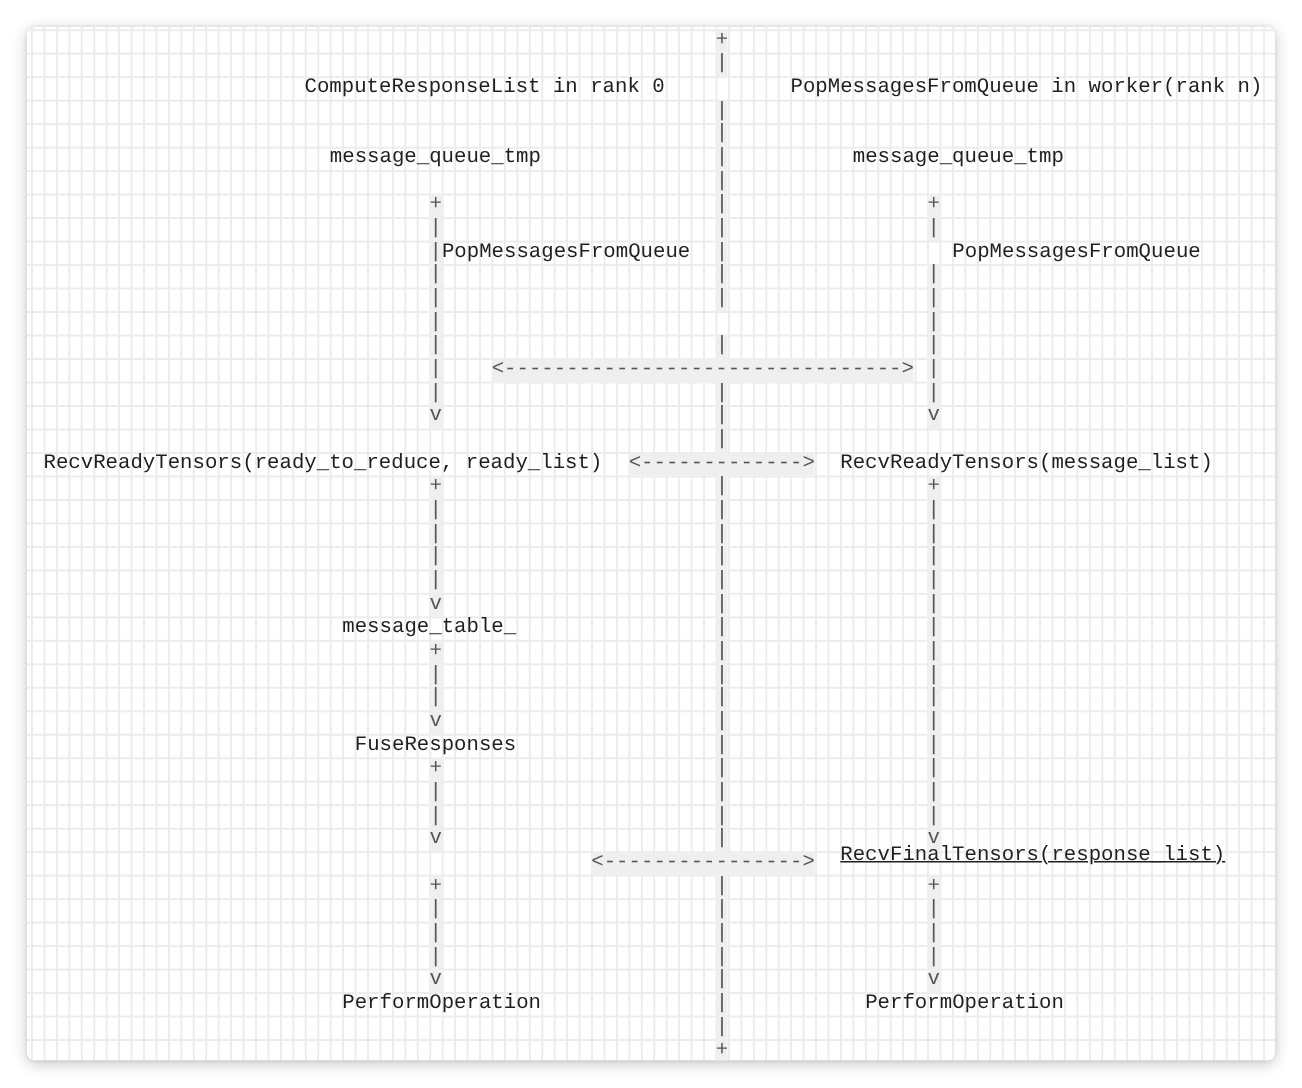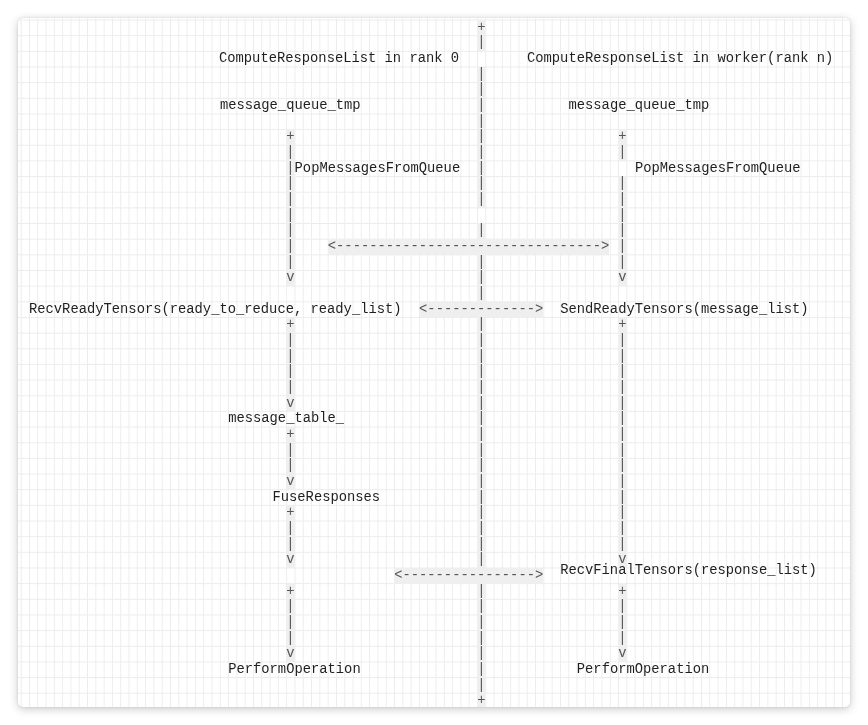--- a/index.html
+++ b/index.html
@@ -23,46 +23,46 @@
   }
   .seg.hl { background: #efefef; color: #555555; }
   .seg.label { color: #1f1f1f; }
 </style>
 </head>
 <body>
 
 <div class="card">
   <div class="diagram" id="diagram">
       <span class="seg hl" style="left: 448.2px; top: 0px;">+</span>
-      <span class="seg label" style="left: 156px; top: 31.34px; padding-left: 34px;">ComputeResponseList in rank 0</span>
-      <span class="seg label" style="left: 498px; top: 31.34px;">ComputeResponseList in worker(rank n)</span>
+      <span class="seg label" style="left: 174px; top: 31.34px;">ComputeResponseList in rank 0</span>
+      <span class="seg label" style="left: 498px; top: 31.34px;">PopMessagesFromQueue in worker(rank n)</span>
       <span class="seg label" style="left: 190.9px; top: 78.35px;">message_queue_tmp</span>
       <span class="seg label" style="left: 539.5px; top: 78.35px;">message_queue_tmp</span>
       <span class="seg hl" style="left: 257.3px; top: 109.69px;">+</span>
       <span class="seg hl" style="left: 589.3px; top: 109.69px;">+</span>
       <span class="seg label" style="left: 265.6px; top: 141.03px;">PopMessagesFromQueue</span>
       <span class="seg label" style="left: 605.9px; top: 141.03px;">PopMessagesFromQueue</span>
       <span class="seg hl" style="left: 298.8px; top: 219.38px;">&lt;--------------------------------&gt;</span>
       <span class="seg hl" style="left: 257.3px; top: 250.72px;">v</span>
       <span class="seg hl" style="left: 589.3px; top: 250.72px;">v</span>
       <span class="seg label" style="left: 0px; top: 282.06px;">RecvReadyTensors(ready_to_reduce, ready_list)</span>
       <span class="seg hl" style="left: 390.1px; top: 282.06px;">&lt;-------------&gt;</span>
-      <span class="seg label" style="left: 531.2px; top: 282.06px;">SendReadyTensors(message_list)</span>
+      <span class="seg label" style="left: 531.2px; top: 282.06px;">RecvReadyTensors(message_list)</span>
       <span class="seg hl" style="left: 257.3px; top: 297.73px;">+</span>
       <span class="seg hl" style="left: 589.3px; top: 297.73px;">+</span>
       <span class="seg hl" style="left: 257.3px; top: 376.08px;">v</span>
       <span class="seg label" style="left: 199.2px; top: 391.75px;">message_table_</span>
       <span class="seg hl" style="left: 257.3px; top: 407.42px;">+</span>
       <span class="seg hl" style="left: 257.3px; top: 454.43px;">v</span>
-      <span class="seg label" style="left: 207.5px; top: 470.1px; margin-left: 36px;">FuseResponses</span>
+      <span class="seg label" style="left: 207.5px; top: 470.1px;">FuseResponses</span>
       <span class="seg hl" style="left: 257.3px; top: 485.77px;">+</span>
       <span class="seg hl" style="left: 257.3px; top: 532.78px;">v</span>
       <span class="seg hl" style="left: 589.3px; top: 532.78px;">v</span>
       <span class="seg hl" style="left: 365.2px; top: 548.45px;">&lt;----------------&gt;</span>
-      <span class="seg label" style="left: 531.2px; top: 543px;">RecvFinalTensors(response_list)</span>
+      <span class="seg label" style="left: 531.2px; top: 543px; text-decoration: underline;">RecvFinalTensors(response_list)</span>
       <span class="seg hl" style="left: 257.3px; top: 564.12px;">+</span>
       <span class="seg hl" style="left: 589.3px; top: 564.12px;">+</span>
       <span class="seg hl" style="left: 257.3px; top: 626.8px;">v</span>
       <span class="seg hl" style="left: 589.3px; top: 626.8px;">v</span>
       <span class="seg label" style="left: 199.2px; top: 642.47px;">PerformOperation</span>
       <span class="seg label" style="left: 547.8px; top: 642.47px;">PerformOperation</span>
       <span class="seg hl" style="left: 448.2px; top: 673.81px;">+</span>
       <span class="seg hl" style="left: 448.2px; top: 15.67px;">|</span>
       <span class="seg hl" style="left: 448.2px; top: 47.01px;">|</span>
       <span class="seg hl" style="left: 448.2px; top: 62.68px;">|</span>

